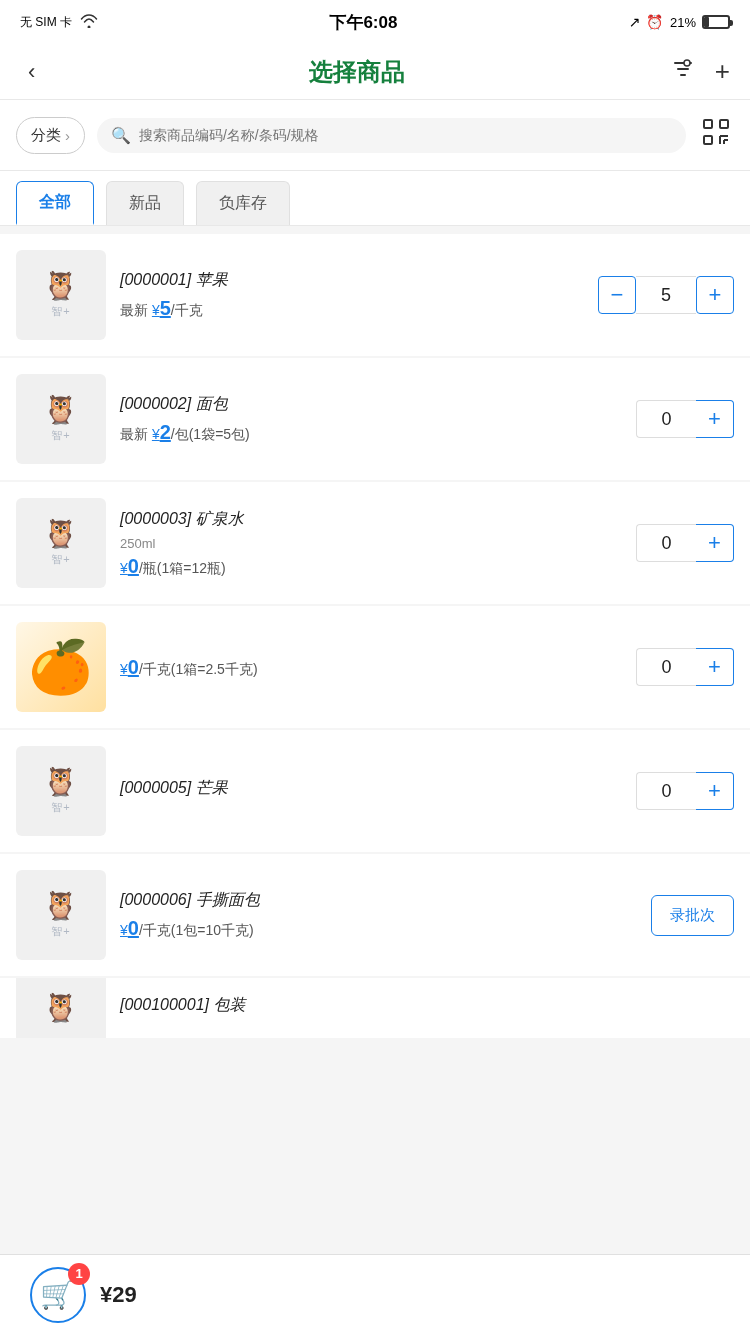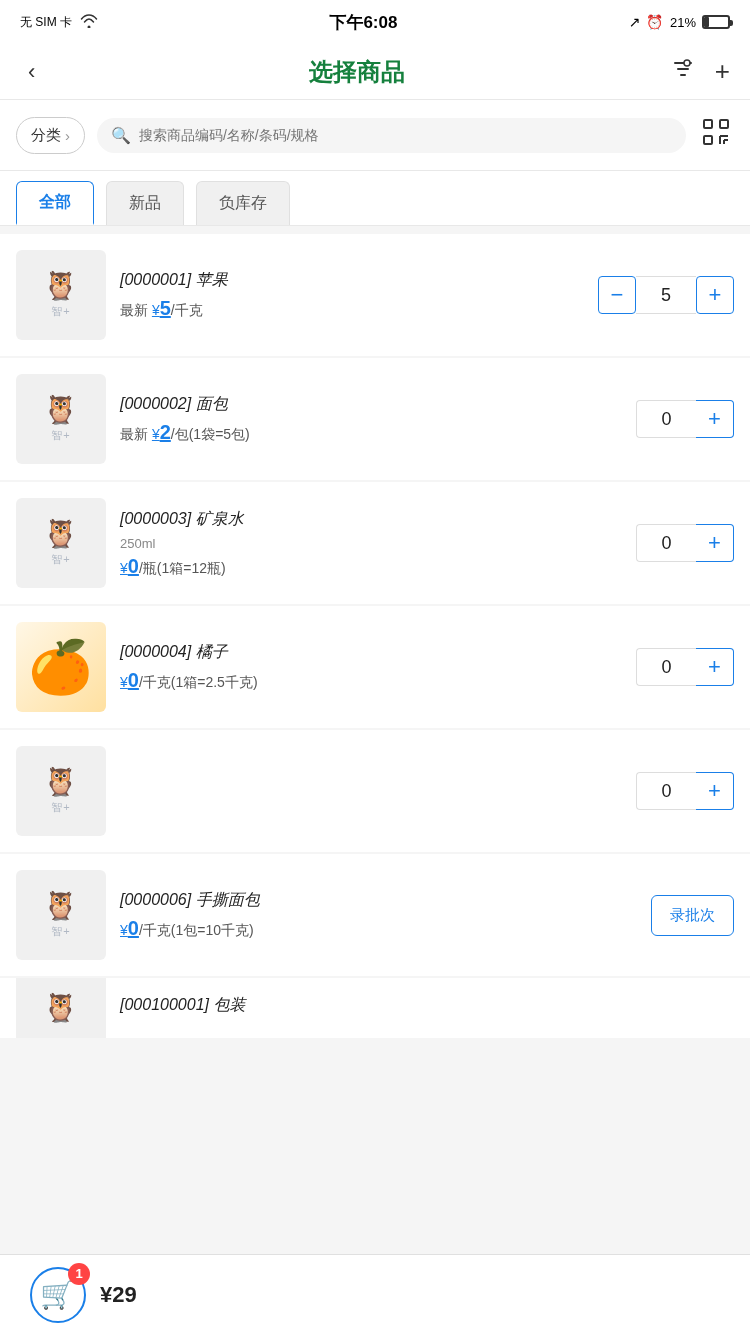--- a/index.html
+++ b/index.html
@@ -382,37 +382,37 @@
       <input class="qty-input-only" type="text" value="0" style="">
       <button class="qty-btn" style="border-radius:0 4px 4px 0; border-left:none;">+</button>
     </div>
   </div>
 
   <div class="product-item">
     <div class="product-thumb" style="background: linear-gradient(135deg, #fff7e6, #ffe0a0); display:flex; align-items:center; justify-content:center;">
       <span style="font-size:52px;">🍊</span>
     </div>
     <div class="product-info">
-      <div class="product-name">[0000004] 橘子</div>
       <div class="product-price">
         <span style="color:#1a7fe8; font-size:14px; text-decoration:underline;">¥</span><span class="price-value">0</span><span class="price-unit">/千克(1箱=2.5千克)</span>
       </div>
     </div>
     <div class="qty-only-plus">
       <input class="qty-input-only" type="text" value="0" style="">
       <button class="qty-btn" style="border-radius:0 4px 4px 0; border-left:none;">+</button>
     </div>
   </div>
 
   <div class="product-item">
     <div class="product-thumb placeholder">
       <span class="owl-logo">🦉</span>
       <span class="owl-text">智+</span>
     </div>
     <div class="product-info">
+      <div class="product-name">[0000005] 芒果</div>
     </div>
     <div class="qty-only-plus">
       <input class="qty-input-only" type="text" value="0" style="">
       <button class="qty-btn" style="border-radius:0 4px 4px 0; border-left:none;">+</button>
     </div>
   </div>
 
   <div class="product-item">
     <div class="product-thumb placeholder">
       <span class="owl-logo">🦉</span>

